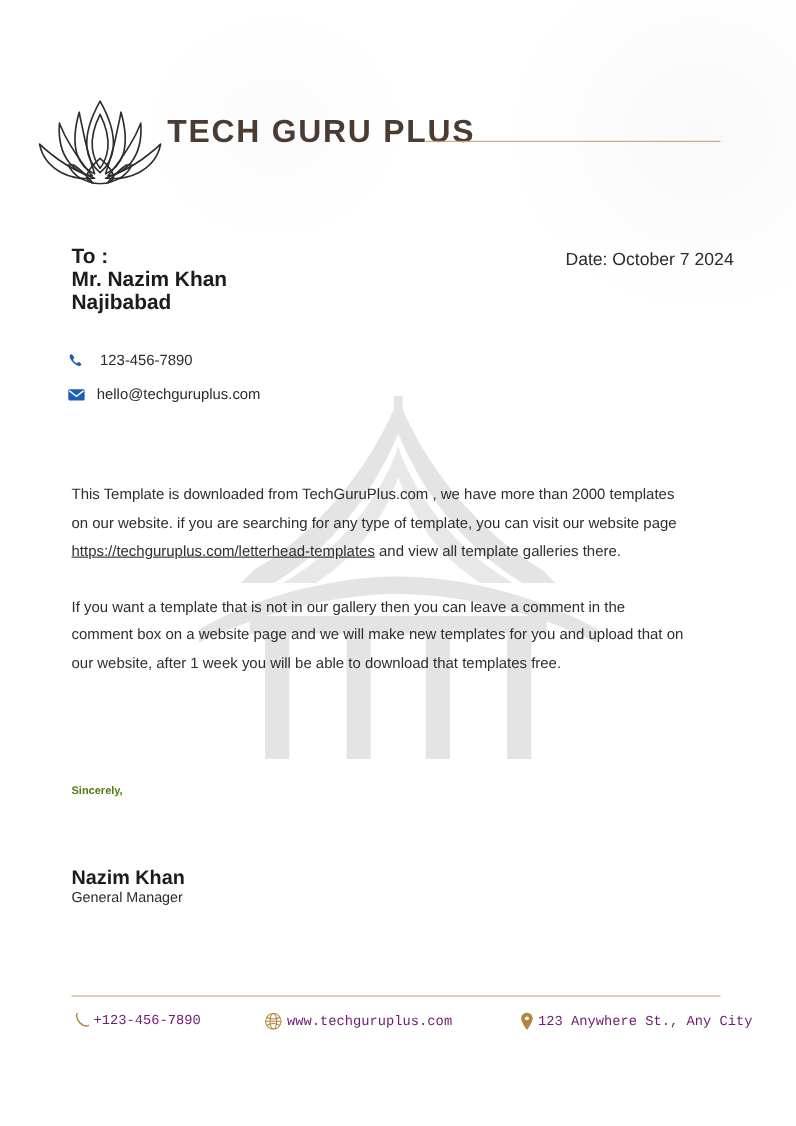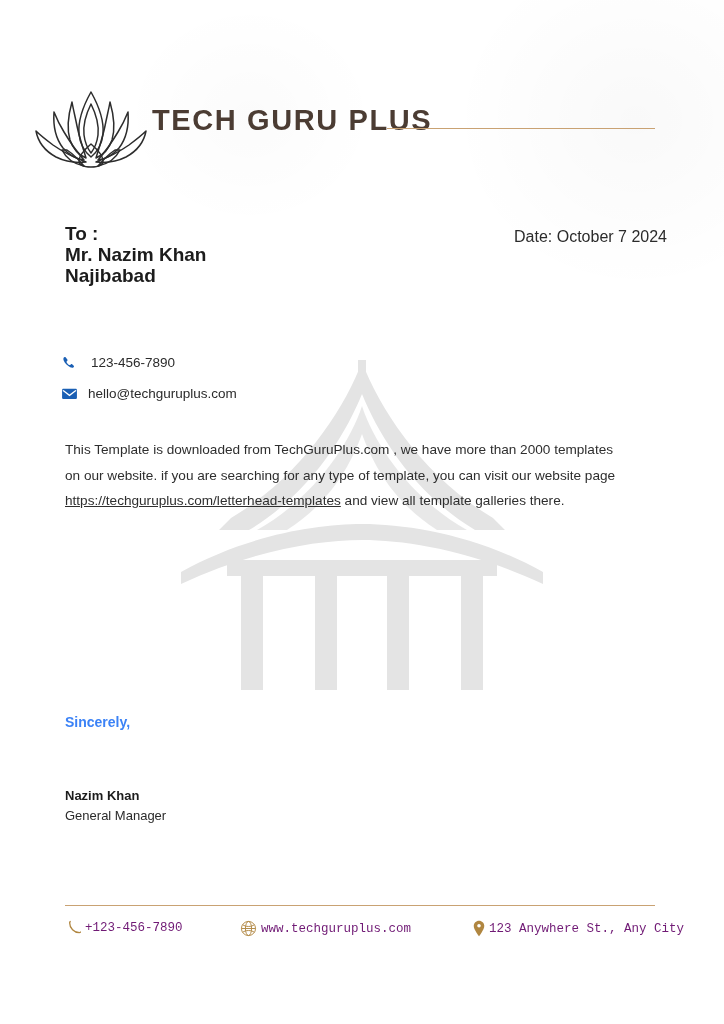--- a/index.html
+++ b/index.html
@@ -103,21 +103,20 @@
     font-weight: normal;
     color: #2b2b2b;
     white-space: nowrap;
   }
 
   
   .contacts {
     position: absolute;
     left: 58px;
     top: 312px;
-    margin-top: 35px;
   }
   .contact-row {
     display: flex;
     align-items: center;
     height: 31px;
   }
   .contact-icon {
     width: 22px;
     min-width: 22px;
     display: flex;
@@ -148,29 +147,29 @@
     color: #2e2e2e;
   }
 
   
   .sig {
     position: absolute;
     left: 65px;
     top: 714px;
   }
   .sig-closing {
-    font-size: 14px;
+    font-size: 10px;
     font-weight: bold;
-    color: #3b82f6;
+    color: #4d7c0f;
   }
   .sig-name {
     position: absolute;
     top: 74px;
     left: 0;
-    font-size: 13px;
+    font-size: 18px;
     font-weight: bold;
     color: #1c1c1c;
     white-space: nowrap;
   }
   .sig-role {
     position: absolute;
     top: 94px;
     left: 0;
     font-size: 13px;
     font-weight: normal;
@@ -306,20 +305,21 @@
             <path fill="#ffffff" d="M2.6 3.1 L9 8.1 L15.4 3.1 L16.6 4.0 L9 9.9 L1.4 4.0 Z"></path>
           </svg>
         </span>
         <span class="contact-text">hello@techguruplus.com</span>
       </div>
 
     </div>
 
     <div class="body-text">
       <p><span>This Template is downloaded from TechGuruPlus.com , we have more than 2000 templates on our website.  if you are searching for any type of template, you can visit our website page </span><a class="link" href="#">https://techguruplus.com/letterhead-templates</a><span> and view all template galleries there.</span></p>
+      <p>If you want a template that is not in our gallery then you can leave a comment in the comment box on a website page and we will make new templates for you and upload that on our website, after 1 week you will be able to download that templates free.</p>
     </div>
 
     <div class="sig">
       <div class="sig-closing">Sincerely,</div>
       <div class="sig-name">Nazim Khan</div>
       <div class="sig-role">General Manager</div>
     </div>
 
     <div class="footer-rule"></div>
 

